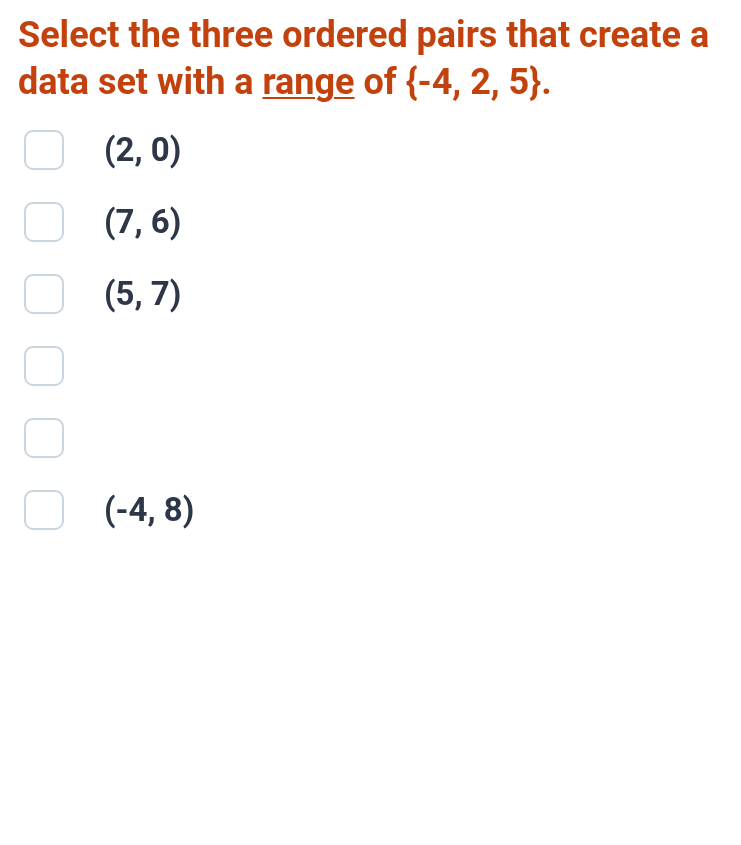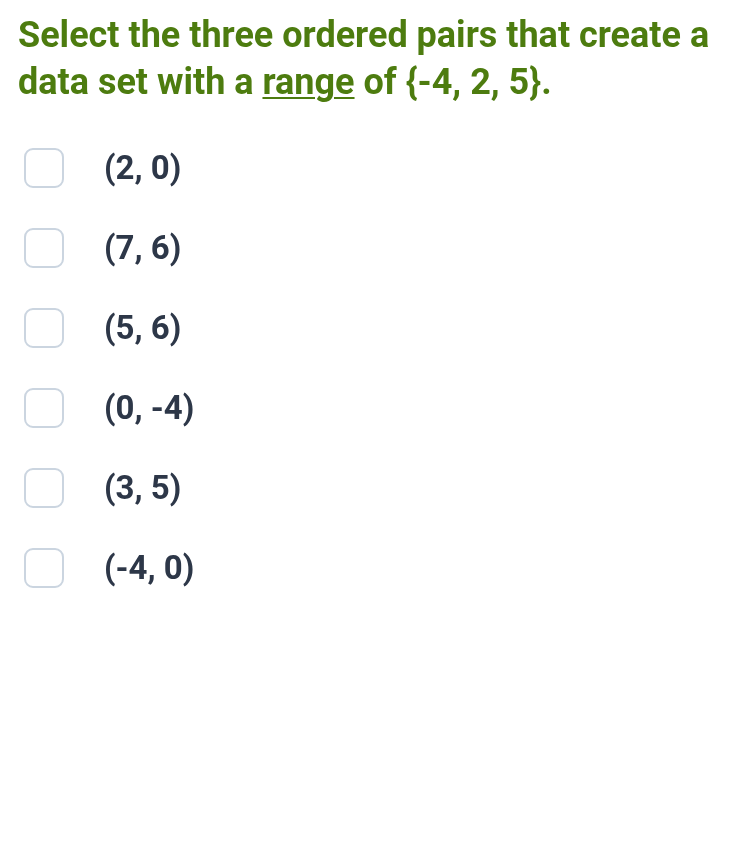--- a/index.html
+++ b/index.html
@@ -9,33 +9,33 @@
     }
     body {
       font-family: 'Segoe UI', -apple-system, BlinkMacSystemFont, Roboto, 'Helvetica Neue', Arial, sans-serif;
       background: #ffffff;
       padding: 12px 18px;
       width: 741px;
     }
     .question {
       font-size: 36px;
       font-weight: 700;
-      color: #4d7c0f;
+      color: #c2410c;
       line-height: 1.3;
-      margin-bottom: 28px;
+      margin-bottom: 10px;
     }
     .underline-word {
       text-decoration: underline;
       text-decoration-thickness: 2px;
       text-underline-offset: 3px;
     }
     .options {
       display: flex;
       flex-direction: column;
-      gap: 12px;
+      gap: 4px;
     }
     .option-row {
       display: flex;
       align-items: center;
       padding: 14px 0;
     }
     .checkbox {
       width: 40px;
       height: 40px;
       border: 2px solid #cbd5e0;
@@ -63,27 +63,25 @@
   <div class="option-row">
     <button class="checkbox"></button>
     <span class="option-label">(2, 0)</span>
   </div>
   <div class="option-row">
     <button class="checkbox"></button>
     <span class="option-label">(7, 6)</span>
   </div>
   <div class="option-row">
     <button class="checkbox"></button>
-    <span class="option-label">(5, 6)</span>
+    <span class="option-label">(5, 7)</span>
   </div>
   <div class="option-row">
     <button class="checkbox"></button>
-    <span class="option-label">(0, -4)</span>
   </div>
   <div class="option-row">
     <button class="checkbox"></button>
-    <span class="option-label">(3, 5)</span>
   </div>
   <div class="option-row">
     <button class="checkbox"></button>
-    <span class="option-label">(-4, 0)</span>
+    <span class="option-label">(-4, 8)</span>
   </div>
 </div>
 
 </body></html>

